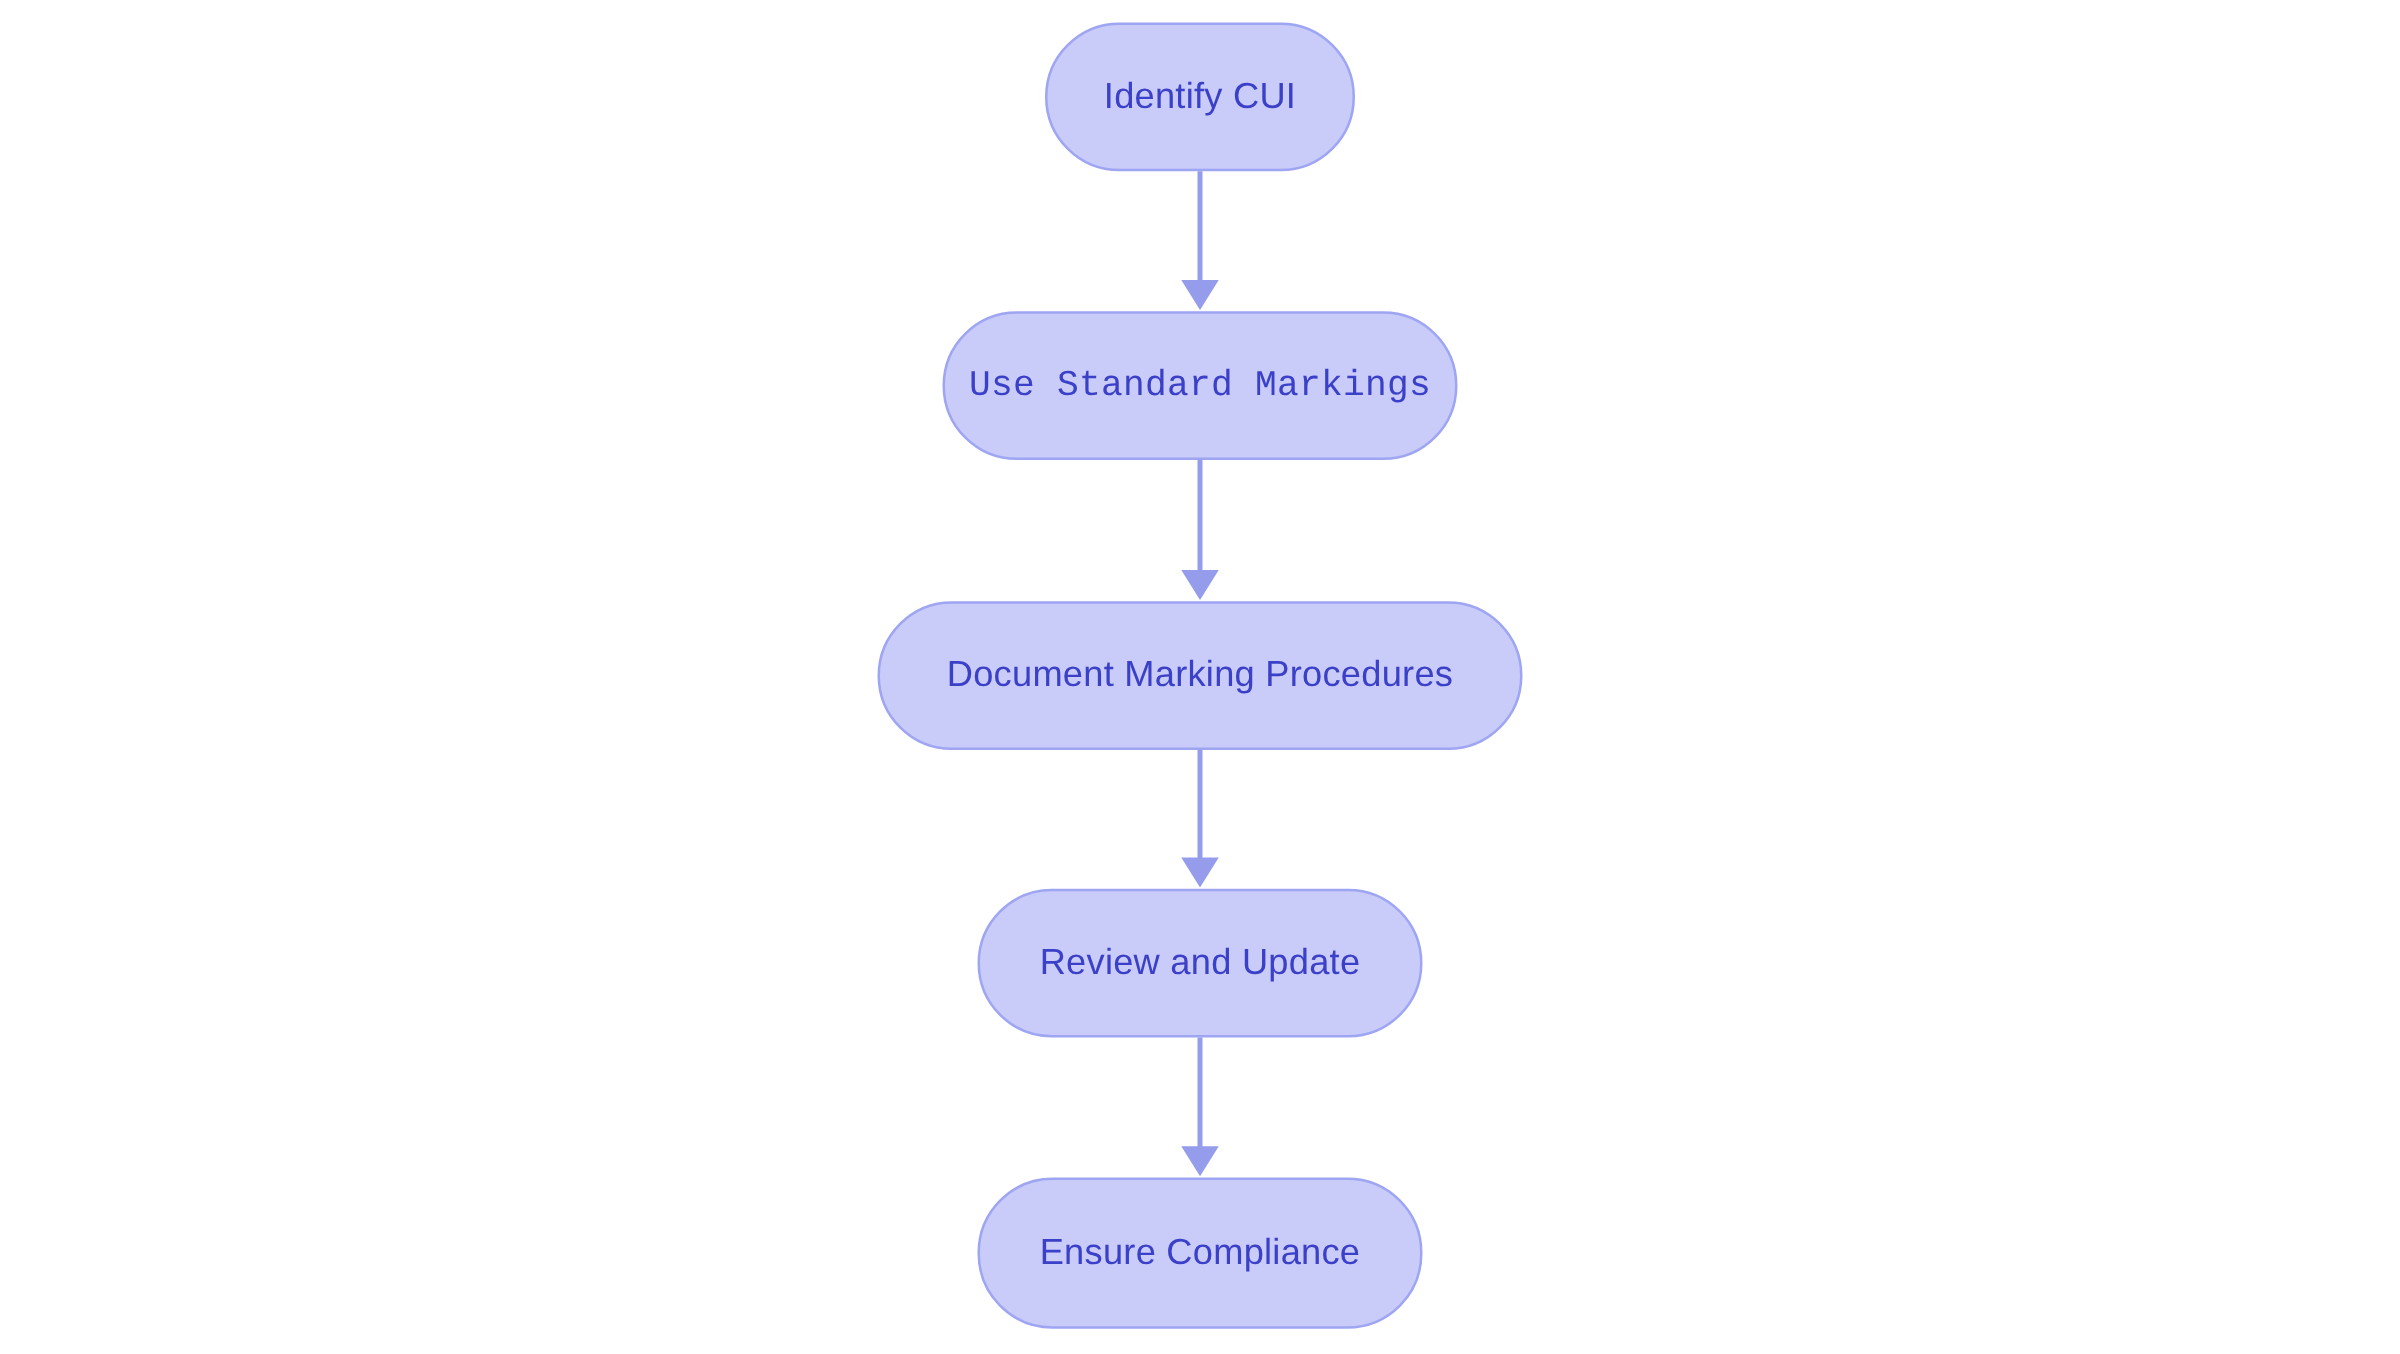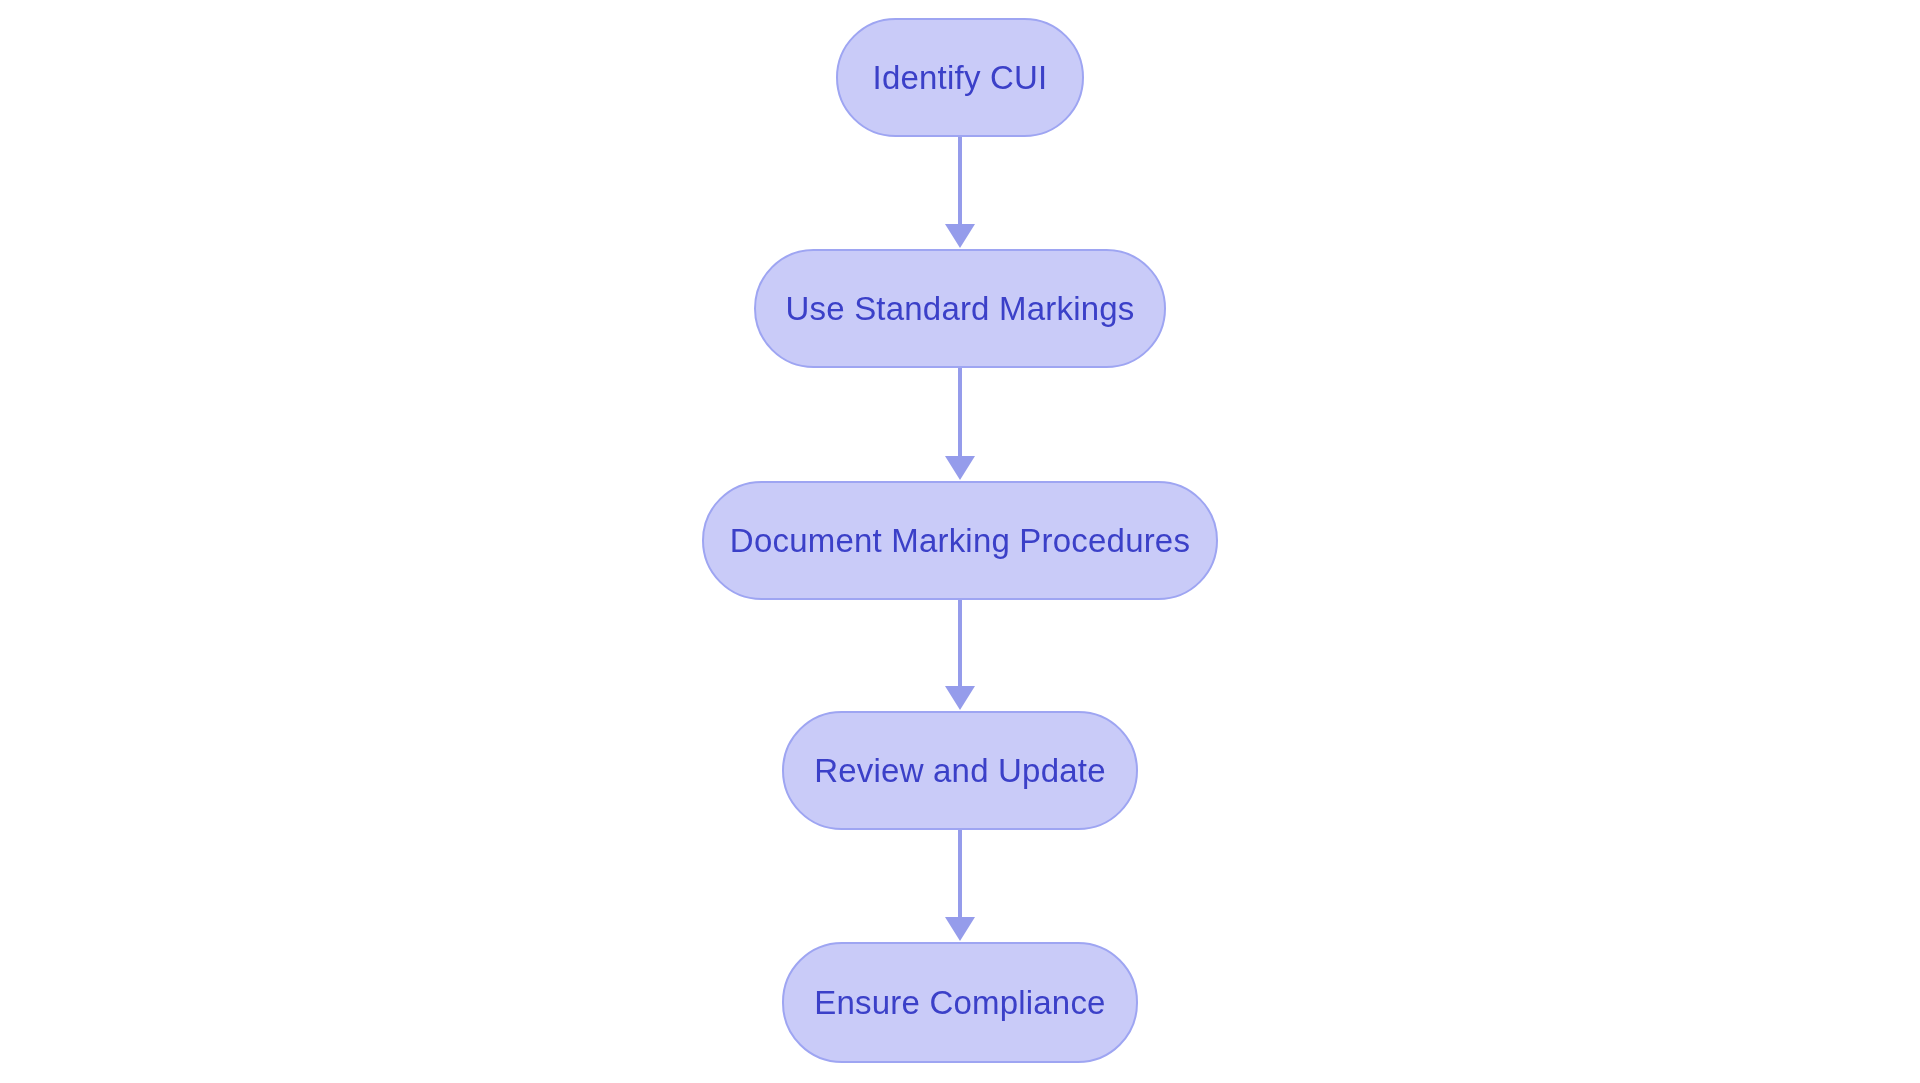--- a/index.html
+++ b/index.html
@@ -22,21 +22,21 @@
     box-sizing: border-box;
     background: var(--node-fill, #c9cbf8);
     border: 2px solid var(--node-border, #9ea5f2);
     border-radius: 60px;
     display: flex;
     align-items: center;
     justify-content: center;
     cursor: default;
   }
   .node-label {
-    font-size: 33px;
+    font-size: 29px;
     font-weight: 400;
     letter-spacing: 0.2px;
     color: var(--node-text, #3b40c8);
     white-space: nowrap;
     user-select: none;
   }
   .edge-line {
     position: absolute;
     width: 4px;
     background: var(--arrow, #959ceb);
@@ -52,21 +52,21 @@
 </style>
 </head>
 <body>
 
 <div class="canvas">
 
   <div class="node" style="left: 836px; top: 18px; width: 248px; height: 119px;">
     <span class="node-label">Identify CUI</span>
   </div>
 
-  <div class="node" style="left: 754px; top: 249px; width: 412px; height: 119px;">
+  <div class="node" style="left: 754px; top: 249px; width: 412px; height: 119px; font-family: Liberation Mono, monospace;">
     <span class="node-label">Use Standard Markings</span>
   </div>
 
   <div class="node" style="left: 702px; top: 481px; width: 516px; height: 119px; align-items: center;">
     <span class="node-label">Document Marking Procedures</span>
   </div>
 
   <div class="node" style="left: 782px; top: 942px; width: 356px; height: 121px;">
     <span class="node-label">Ensure Compliance</span>
   </div>

